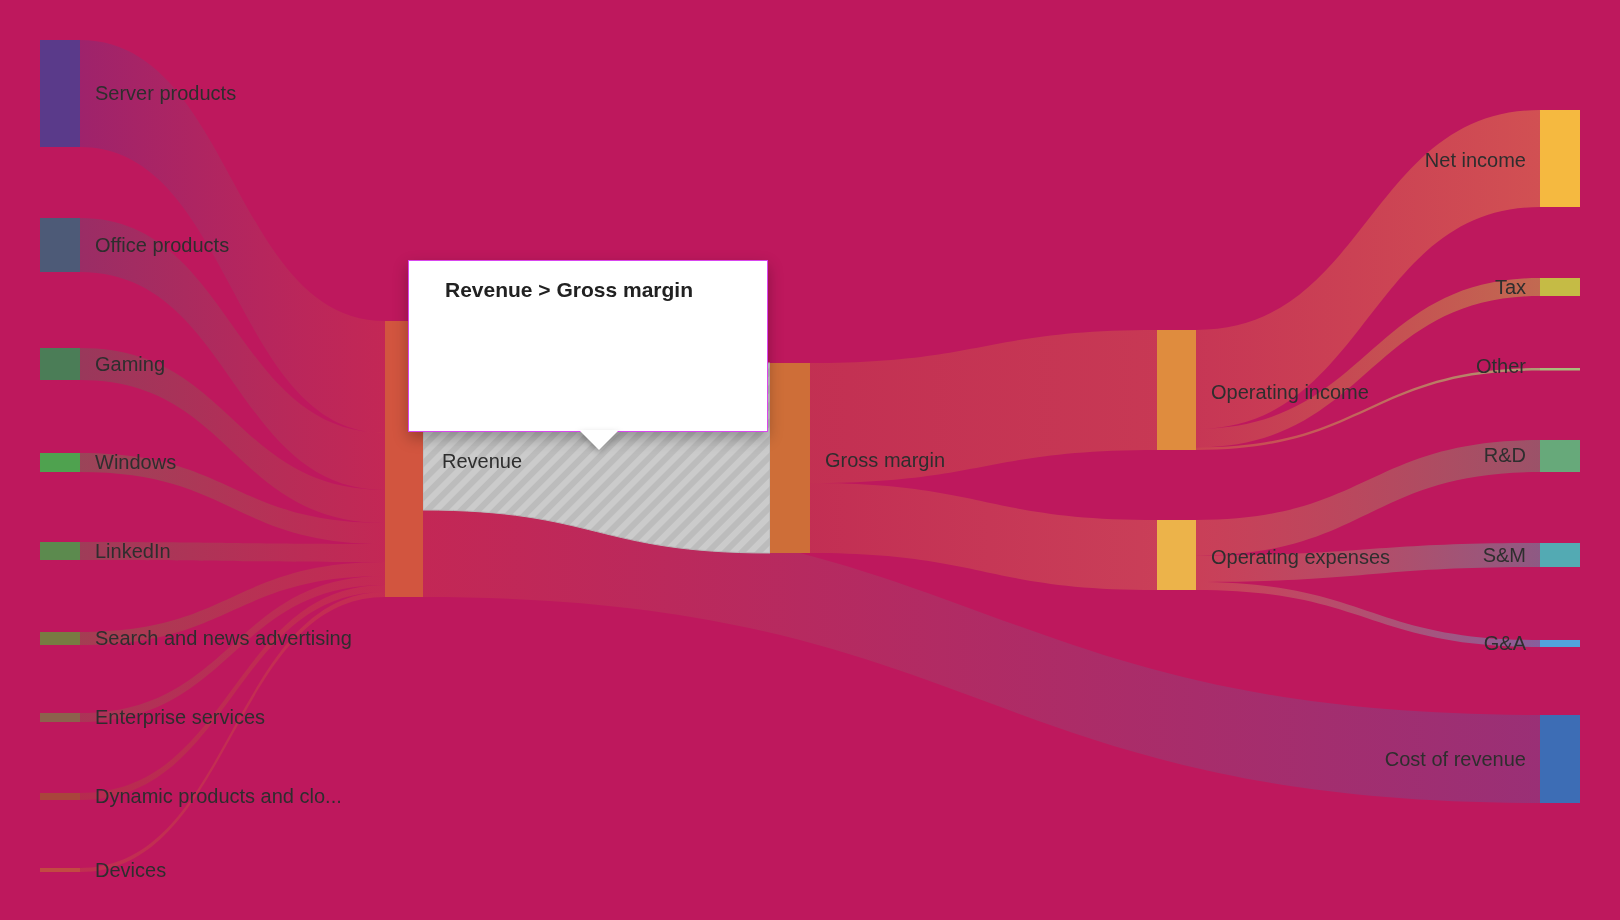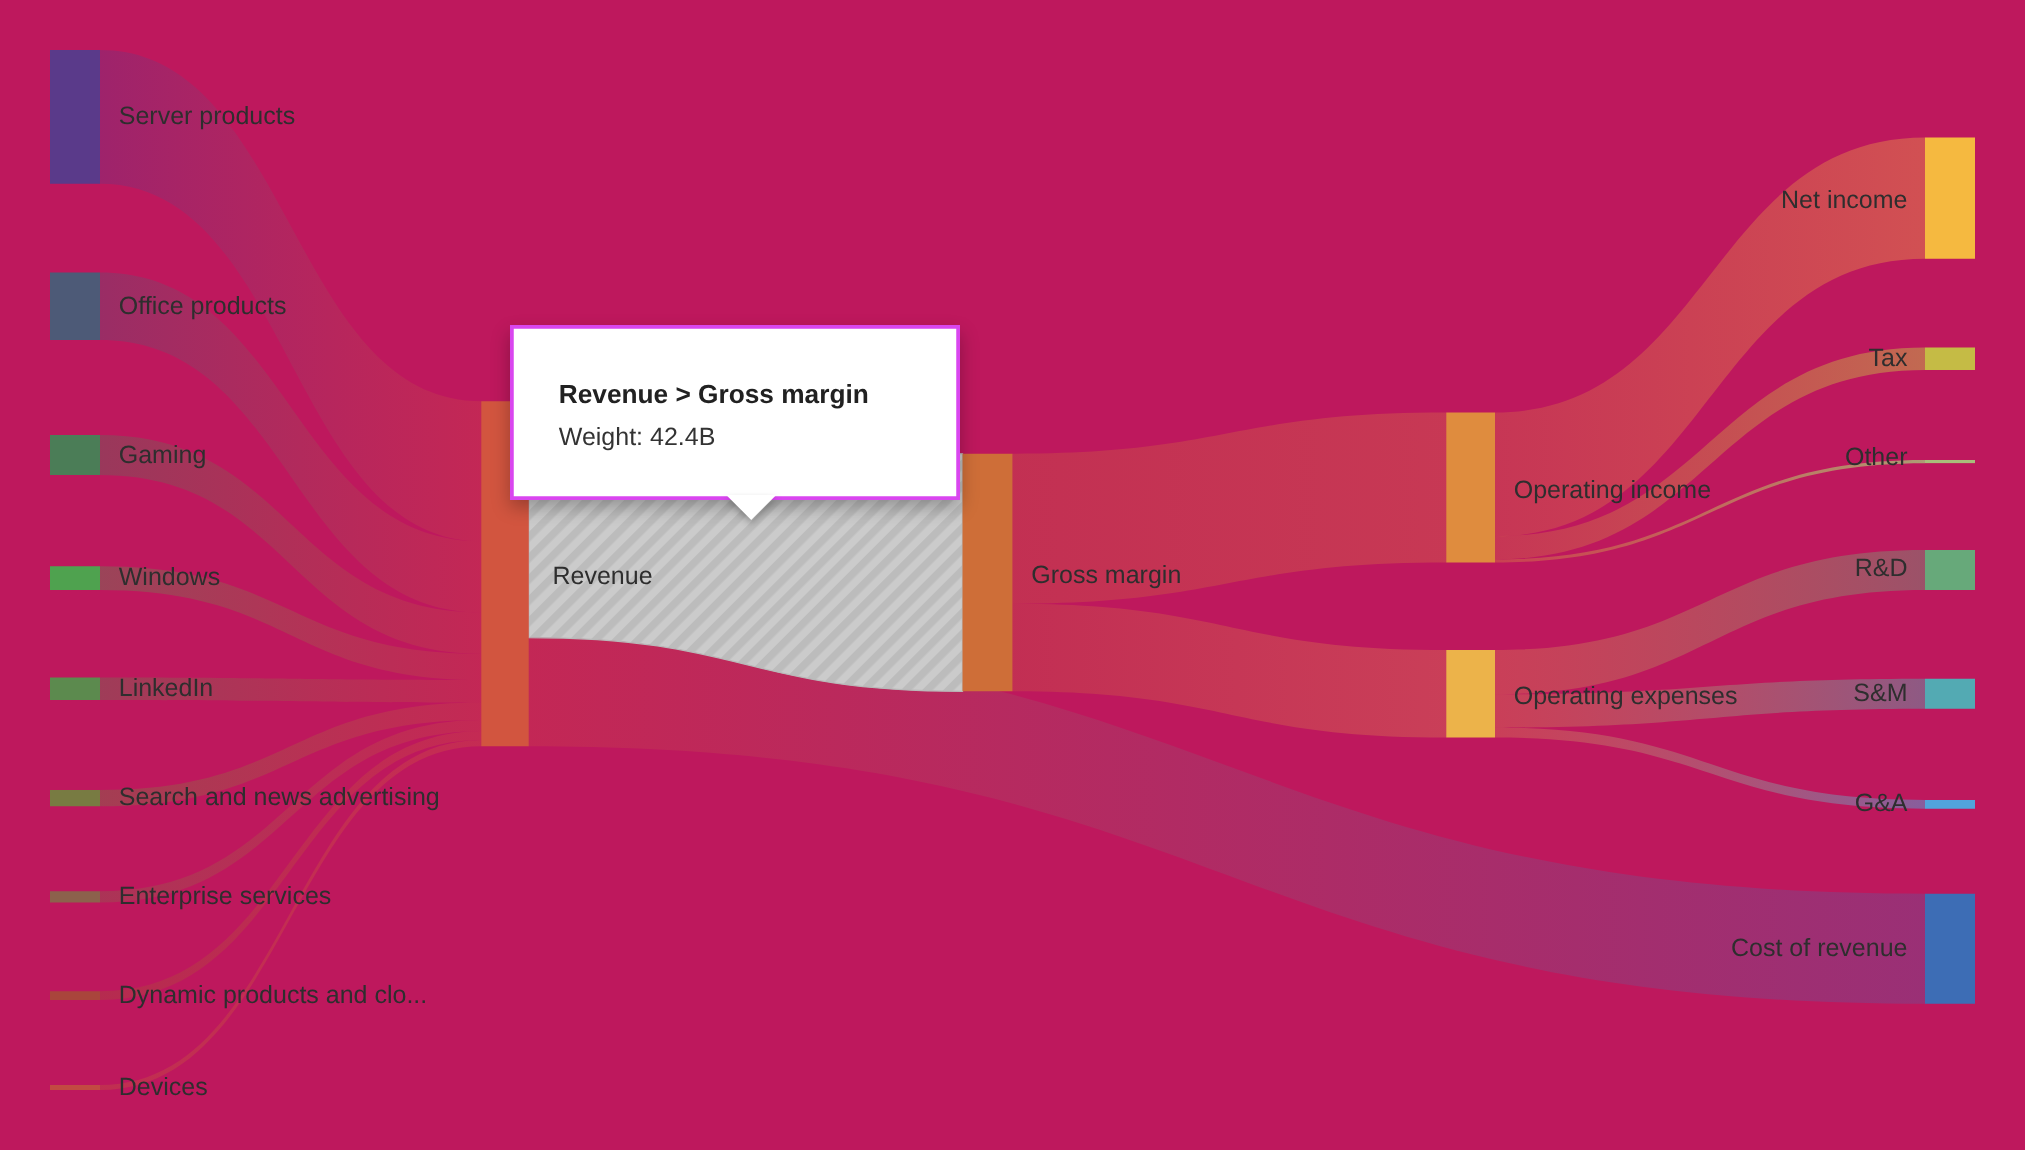--- a/index.html
+++ b/index.html
@@ -4,23 +4,23 @@
 <style>
   html,body{margin:0;padding:0;background:#ffffff;}
   .stage{position:relative;width:1620px;height:920px;background:#be185d;overflow:hidden;
          font-family:"Liberation Sans",sans-serif;}
   svg{display:block;}
   .lbl{font-family:"Liberation Sans",sans-serif;font-size:20px;fill:#2e2e2e;}
   .lbl.end{text-anchor:end;}
   .node{stroke:none;}
   .link{stroke:none;}
   .hatch-link{stroke:#b9b9b9;stroke-width:1;}
-  .tooltip{position:absolute;left:408px;top:260px;width:360px;height:140px;background:#fff;
-           border:3px solid #d946ef;box-shadow:0 6px 14px rgba(0,0,0,.28);box-sizing:border-box;
-           padding:40px 20px 0 36px;z-index:5;}
+  .tooltip{position:absolute;left:408px;top:260px;width:360px;height:172px;background:#fff;
+           border:1px solid #d946ef;box-shadow:0 6px 14px rgba(0,0,0,.28);box-sizing:border-box;
+           padding:16px 20px 0 36px;z-index:5;}
   .tooltip-title{font-size:21px;font-weight:bold;color:#212121;line-height:1.2;}
   .tooltip-weight{font-size:20px;color:#333;margin-top:11px;}
   .tooltip-pointer{position:absolute;bottom:-19px;left:170px;width:0;height:0;
            border-left:20px solid transparent;border-right:20px solid transparent;
            border-top:20px solid #ffffff;filter:drop-shadow(0 3px 3px rgba(0,0,0,.25));}
 </style>
 </head>
 <body>
 
 <div class="stage">
@@ -168,16 +168,15 @@
       <text class="lbl end" x="1526" y="366">Other</text>
       <text class="lbl end" x="1526" y="455">R&amp;D</text>
       <text class="lbl end" x="1526" y="555">S&amp;M</text>
       <text class="lbl end" x="1526" y="643">G&amp;A</text>
       <text class="lbl end" x="1526" y="759">Cost of revenue</text>
     </g>
   </svg>
 
   <div class="tooltip">
     <div class="tooltip-title">Revenue &gt; Gross margin</div>
-    <div class="tooltip-weight">Weight: 42.4B</div>
     <div class="tooltip-pointer"></div>
   </div>
 </div>
 
 </body></html>

